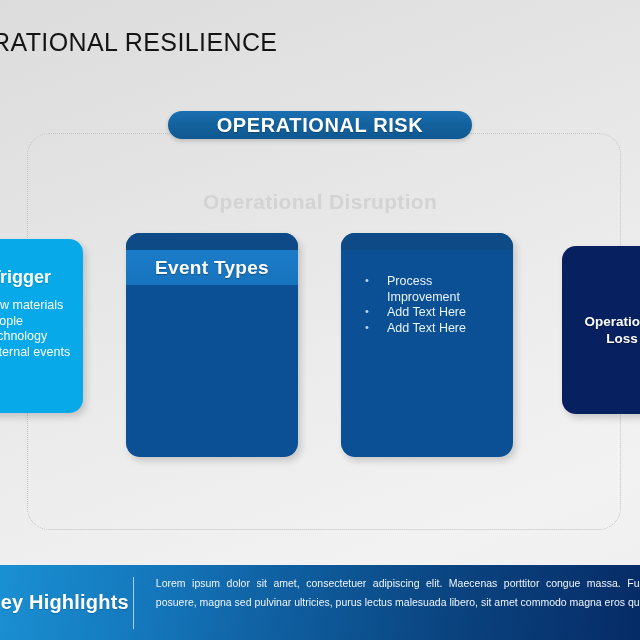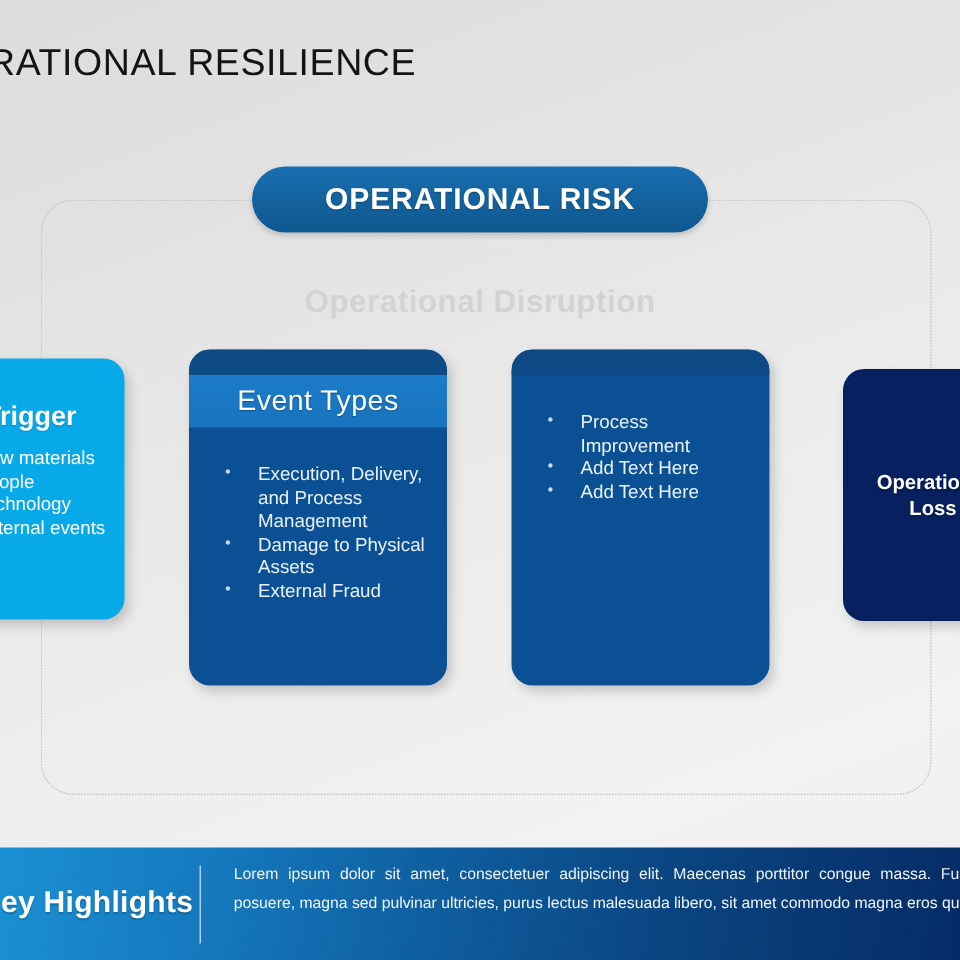--- a/index.html
+++ b/index.html
@@ -39,21 +39,21 @@
     border-radius: 22px;
     box-sizing: border-box;
   }
 
   
   .risk-pill {
     position: absolute;
     left: 168px;
     top: 111px;
     width: 304px;
-    height: 44px;
+    height: 28px;
     border-radius: 24px;
     background: linear-gradient(180deg, #1a6fb2 0%, #14639f 45%, #0f5891 100%);
     box-shadow: 0 2px 4px rgba(0,0,0,0.18);
     display: flex;
     align-items: center;
     justify-content: center;
   }
   .risk-pill-label {
     color: #ffffff;
     font-size: 20px;
@@ -151,21 +151,21 @@
   .panel-header {
     height: 35px;
     background: linear-gradient(180deg, #1c7cc9 0%, #1773bd 100%);
     display: flex;
     align-items: center;
     justify-content: center;
   }
   .panel-header-label {
     color: #ffffff;
     font-size: 19px;
-    font-weight: normal;
+    font-weight: bold;
     letter-spacing: 0.3px;
     text-shadow: 0 1px 1px rgba(0,0,0,0.3);
   }
   .panel-body {
     padding: 24px 12px 10px 10px;
   }
   .panel-list {
     margin: 0;
     padding: 0;
     list-style: none;
@@ -248,27 +248,20 @@
     <li>Technology</li>
     <li>External events</li>
   </ul>
 </div>
 
 <div class="card card-panel mid-a">
   <div class="panel-topstrip"></div>
   <div class="panel-header">
     <span class="panel-header-label">Event Types</span>
   </div>
-  <div class="panel-body">
-    <ul class="panel-list">
-      <li>Execution, Delivery, and Process Management</li>
-      <li>Damage to Physical Assets</li>
-      <li>External Fraud</li>
-    </ul>
-  </div>
 </div>
 
 <div class="card card-panel mid-b">
   <div class="panel-topstrip"></div>
   <div class="panel-body">
     <ul class="panel-list">
       <li>Process Improvement</li>
       <li>Add Text Here</li>
       <li>Add Text Here</li>
     </ul>

